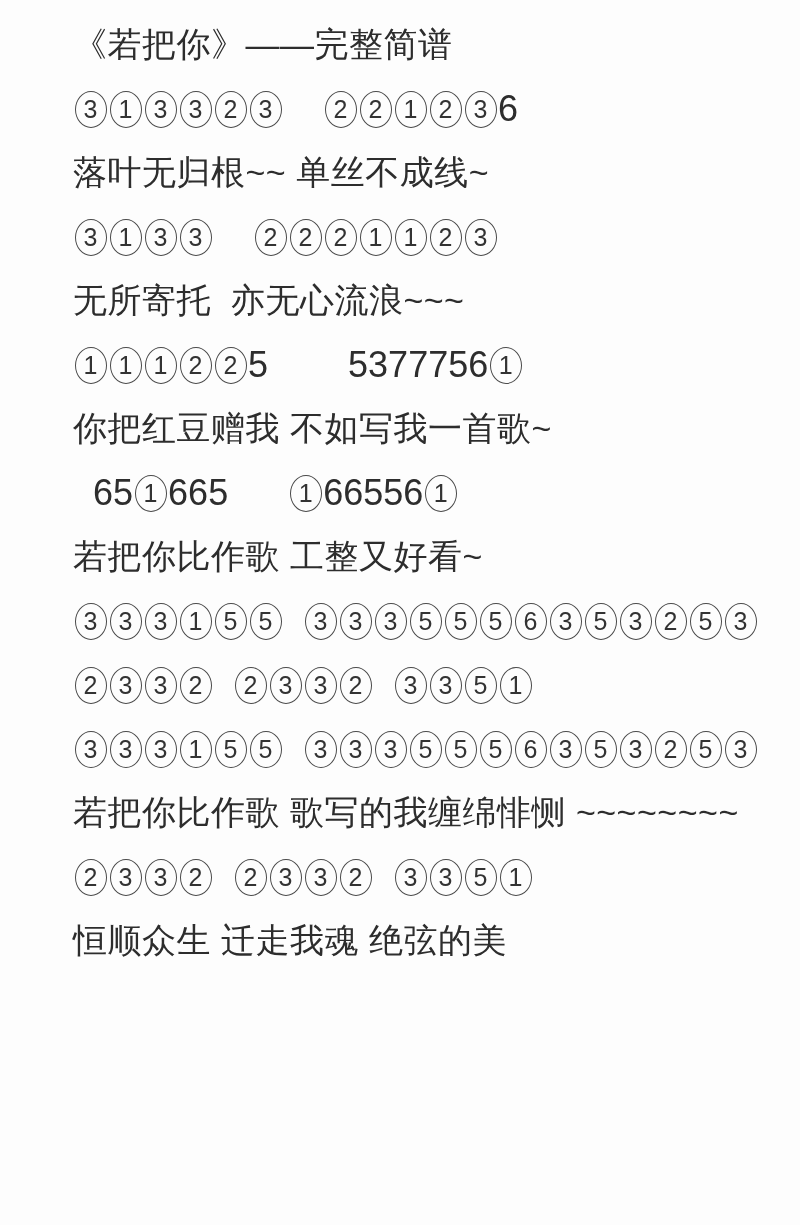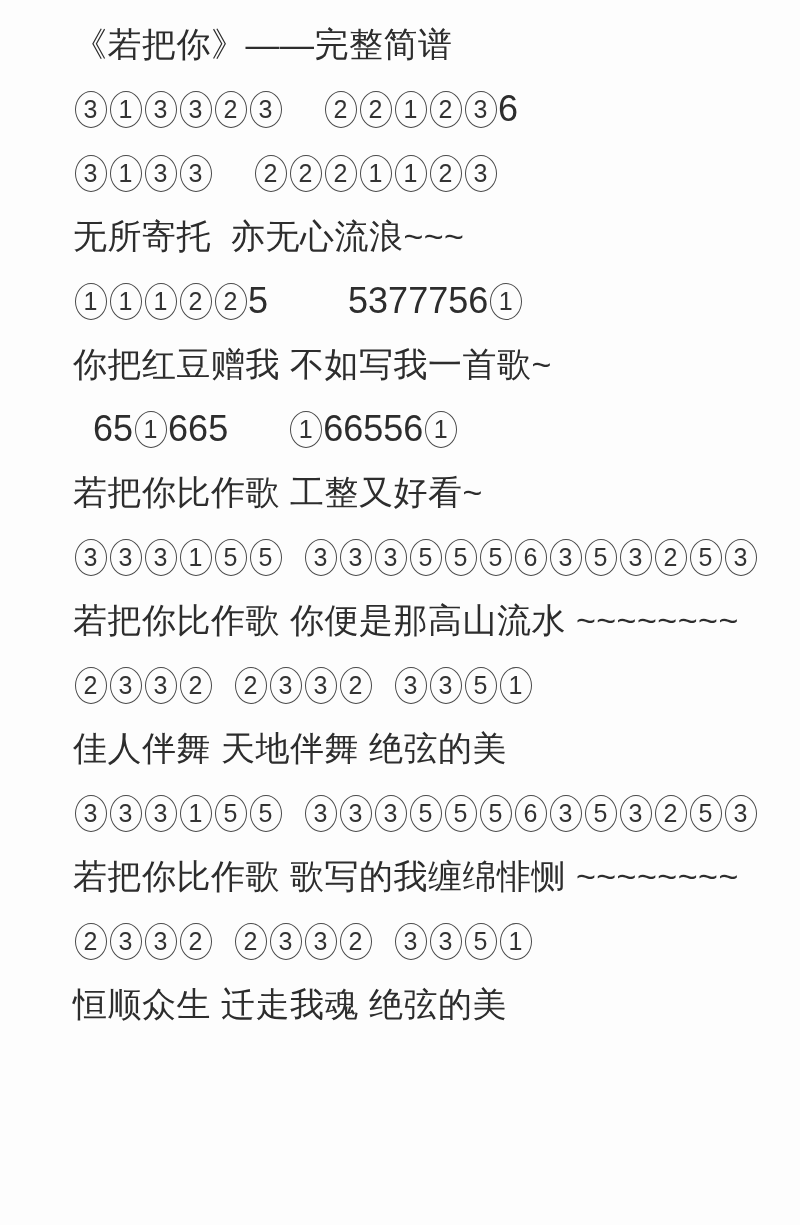--- a/index.html
+++ b/index.html
@@ -58,27 +58,26 @@
     width: 20px;
     flex: none;
   }
 </style>
 </head>
 <body>
 
 <div class="sheet">
   <div class="line title-line">《若把你》——完整简谱</div>
   <div class="line notes-line"><span class="note-c">3</span><span class="note-c">1</span><span class="note-c">3</span><span class="note-c">3</span><span class="note-c">2</span><span class="note-c">3</span><span class="note-gap"></span><span class="note-gap"></span><span class="note-c">2</span><span class="note-c">2</span><span class="note-c">1</span><span class="note-c">2</span><span class="note-c">3</span><span class="note-p">6</span></div>
+  <div class="line lyrics-line">落叶无归根~~ 单丝不成线~</div>
   <div class="line notes-line"><span class="note-c">3</span><span class="note-c">1</span><span class="note-c">3</span><span class="note-c">3</span><span class="note-gap"></span><span class="note-gap"></span><span class="note-c">2</span><span class="note-c">2</span><span class="note-c">2</span><span class="note-c">1</span><span class="note-c">1</span><span class="note-c">2</span><span class="note-c">3</span></div>
   <div class="line lyrics-line">无所寄托  亦无心流浪~~~</div>
   <div class="line notes-line"><span class="note-c">1</span><span class="note-c">1</span><span class="note-c">1</span><span class="note-c">2</span><span class="note-c">2</span><span class="note-p">5</span><span class="note-gap"></span><span class="note-gap"></span><span class="note-gap"></span><span class="note-gap"></span><span class="note-p">5</span><span class="note-p">3</span><span class="note-p">7</span><span class="note-p">7</span><span class="note-p">7</span><span class="note-p">5</span><span class="note-p">6</span><span class="note-c">1</span></div>
   <div class="line lyrics-line">你把红豆赠我 不如写我一首歌~</div>
   <div class="line notes-line"><span class="note-gap"></span><span class="note-p">6</span><span class="note-p">5</span><span class="note-c">1</span><span class="note-p">6</span><span class="note-p">6</span><span class="note-p">5</span><span class="note-gap"></span><span class="note-gap"></span><span class="note-gap"></span><span class="note-c">1</span><span class="note-p">6</span><span class="note-p">6</span><span class="note-p">5</span><span class="note-p">5</span><span class="note-p">6</span><span class="note-c">1</span></div>
   <div class="line lyrics-line">若把你比作歌 工整又好看~</div>
   <div class="line notes-line"><span class="note-c">3</span><span class="note-c">3</span><span class="note-c">3</span><span class="note-c">1</span><span class="note-c">5</span><span class="note-c">5</span><span class="note-gap"></span><span class="note-c">3</span><span class="note-c">3</span><span class="note-c">3</span><span class="note-c">5</span><span class="note-c">5</span><span class="note-c">5</span><span class="note-c">6</span><span class="note-c">3</span><span class="note-c">5</span><span class="note-c">3</span><span class="note-c">2</span><span class="note-c">5</span><span class="note-c">3</span></div>
-  <div class="line lyrics-line">若把你比作歌 你便是那高山流水 ~~~~~~~~</div>
   <div class="line notes-line"><span class="note-c">2</span><span class="note-c">3</span><span class="note-c">3</span><span class="note-c">2</span><span class="note-gap"></span><span class="note-c">2</span><span class="note-c">3</span><span class="note-c">3</span><span class="note-c">2</span><span class="note-gap"></span><span class="note-c">3</span><span class="note-c">3</span><span class="note-c">5</span><span class="note-c">1</span></div>
-  <div class="line lyrics-line">佳人伴舞 天地伴舞 绝弦的美</div>
   <div class="line notes-line"><span class="note-c">3</span><span class="note-c">3</span><span class="note-c">3</span><span class="note-c">1</span><span class="note-c">5</span><span class="note-c">5</span><span class="note-gap"></span><span class="note-c">3</span><span class="note-c">3</span><span class="note-c">3</span><span class="note-c">5</span><span class="note-c">5</span><span class="note-c">5</span><span class="note-c">6</span><span class="note-c">3</span><span class="note-c">5</span><span class="note-c">3</span><span class="note-c">2</span><span class="note-c">5</span><span class="note-c">3</span></div>
   <div class="line lyrics-line">若把你比作歌 歌写的我缠绵悱恻 ~~~~~~~~</div>
   <div class="line notes-line"><span class="note-c">2</span><span class="note-c">3</span><span class="note-c">3</span><span class="note-c">2</span><span class="note-gap"></span><span class="note-c">2</span><span class="note-c">3</span><span class="note-c">3</span><span class="note-c">2</span><span class="note-gap"></span><span class="note-c">3</span><span class="note-c">3</span><span class="note-c">5</span><span class="note-c">1</span></div>
   <div class="line lyrics-line">恒顺众生 迁走我魂 绝弦的美</div>
 </div>
 
 </body></html>

